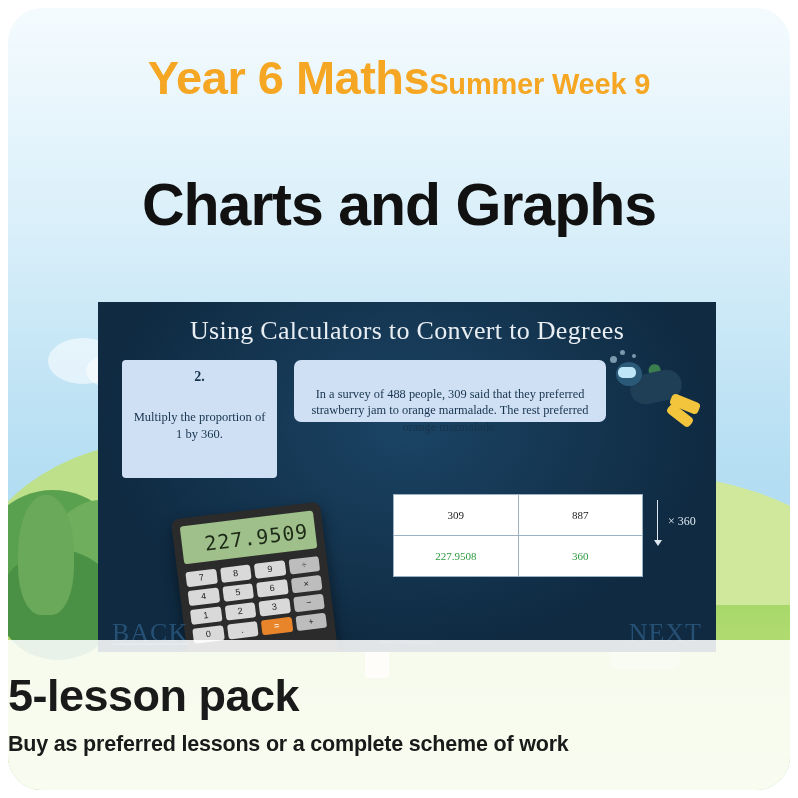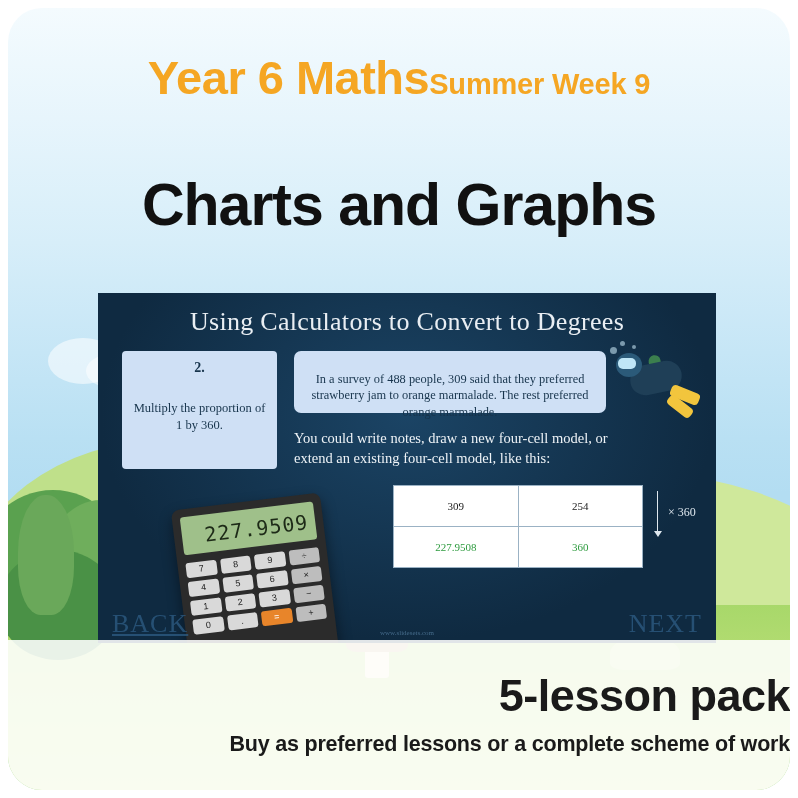--- a/index.html
+++ b/index.html
@@ -124,21 +124,21 @@
   
   .bottom-banner {
     position: absolute;
     left: 0;
     right: 0;
     bottom: 0;
     height: 150px;
     background: rgba(255,255,255,0.88);
     display: flex;
     flex-direction: column;
-    align-items: flex-end;
+    align-items: flex-start;
     justify-content: center;
   }
   .pack-title {
     font-size: 45px;
     font-weight: bold;
     color: #1a1a1a;
     letter-spacing: -0.5px;
     line-height: 1;
     margin-bottom: 14px;
   }
@@ -180,21 +180,21 @@
     font-size: 59px;
     font-weight: bold;
     color: #111111;
     letter-spacing: -1px;
   }
 
   
   .slide {
     position: absolute;
     left: 90px;
-    top: 285px;
+    top: 294px;
     width: 618px;
     height: 350px;
     background: #123049;
     overflow: hidden;
     font-family: "Liberation Serif", serif;
   }
   .slide-bg-glow {
     position: absolute;
     left: 0; top: 0; right: 0; bottom: 0;
     background: radial-gradient(ellipse at 50% 35%, #1b4465 0%, #0f2a41 70%);
@@ -235,21 +235,21 @@
     left: 196px;
     top: 58px;
     width: 312px;
     height: 62px;
     background: #cfe0f5;
     border-radius: 7px;
     color: #17344c;
     text-align: center;
     font-size: 12.4px;
     line-height: 1.32;
-    padding: 20px 12px;
+    padding: 26px 12px;
     box-sizing: border-box;
   }
   .notes-text {
     position: absolute;
     left: 196px;
     top: 136px;
     width: 330px;
     color: #eef3f7;
     font-size: 14.5px;
     line-height: 1.35;
@@ -459,27 +459,26 @@
         <div class="bubble x2"></div>
         <div class="bubble x3"></div>
         <div class="diver-tank"></div>
         <div class="diver-body"></div>
         <div class="diver-head"></div>
         <div class="diver-mask"></div>
         <div class="diver-fin1"></div>
         <div class="diver-fin2"></div>
       </div>
 
-      <div class="notes-text">You could write notes, draw a new four-cell model, or extend an existing four-cell model, like this:</div>
 
       <table class="fourcell">
         <tbody>
             <tr>
           <td>309</td>
-          <td>254</td>
+          <td>887</td>
         </tr>
         <tr>
           <td class="green">227.9508</td>
           <td class="green">360</td>
         </tr>
       </tbody>
         </table>
 
       <div class="arrows">
         <div class="arrow-grp">

